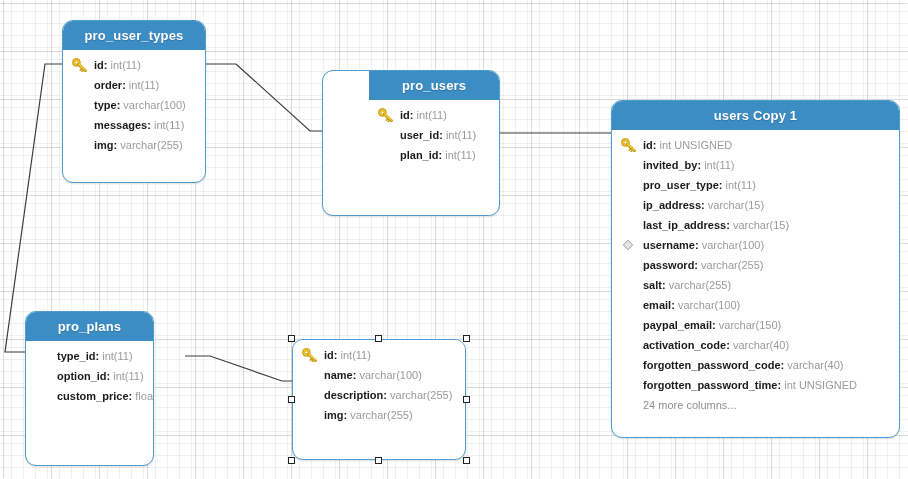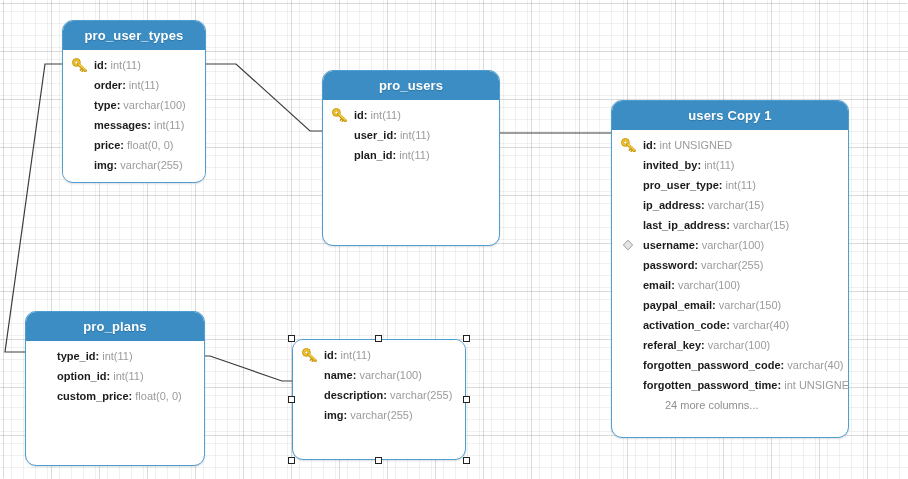--- a/index.html
+++ b/index.html
@@ -78,21 +78,20 @@
     color: #1b1b1b;
     font-weight: bold;
   }
   .col-type {
     color: #9b9b9b;
     font-weight: normal;
   }
   .col-more {
     color: #8e8e8e;
     font-weight: normal;
-    margin-left: 22px;
   }
   .row-icon {
     position: absolute;
     left: 9px;
     top: 0;
     width: 16px;
     height: 20px;
     display: block;
   }
   .row-icon svg { display: block; margin-top: 3px; }
@@ -130,43 +129,42 @@
                 <path d="M6.6 6.4 L13.3 12.6" stroke="#c79a10" stroke-width="3.1" stroke-linecap="round"></path>
                 <path d="M6.6 6.4 L13.3 12.6" stroke="#f7d košt" stroke-width="0"></path>
                 <path d="M6.9 6.1 L13.1 12.0" stroke="#f5ce48" stroke-width="1.6" stroke-linecap="round"></path>
                 <path d="M9.8 10.6 L8.3 12.1" stroke="#c79a10" stroke-width="1.5" stroke-linecap="round"></path>
                 <path d="M11.4 12.2 L10.2 13.4" stroke="#c79a10" stroke-width="1.5" stroke-linecap="round"></path>
               </svg>
             </span><span class="col-name">id</span><span class="col-sep">: </span><span class="col-type">int(11)</span></div>
           <div class="col-row"><span class="col-name">order</span><span class="col-sep">: </span><span class="col-type">int(11)</span></div>
           <div class="col-row"><span class="col-name">type</span><span class="col-sep">: </span><span class="col-type">varchar(100)</span></div>
           <div class="col-row"><span class="col-name">messages</span><span class="col-sep">: </span><span class="col-type">int(11)</span></div>
-          <div class="col-row"><span class="col-name">price</span><span class="col-sep">: </span><span class="col-type">float(0, 0)</span></div>
           <div class="col-row"><span class="col-name">img</span><span class="col-sep">: </span><span class="col-type">varchar(255)</span></div>
         </div>
       </div>
-      <div class="table-node" style="left: 322px; top: 70px; width: 178px; height: 176px;">
+      <div class="table-node" style="left: 322px; top: 70px; width: 178px; height: 146px; padding-left: 46px;">
         <div class="table-header">pro_users</div>
         <div class="table-body">
           <div class="col-row"><span class="row-icon">
               <svg width="15" height="14" viewBox="0 0 15 14">
                 <circle cx="4.4" cy="4.4" r="3.9" fill="#f2c330" stroke="#c79a10" stroke-width="1"></circle>
                 <circle cx="4.4" cy="4.4" r="1.5" fill="#ffffff" stroke="#c79a10" stroke-width="0.7"></circle>
                 <path d="M6.6 6.4 L13.3 12.6" stroke="#c79a10" stroke-width="3.1" stroke-linecap="round"></path>
                 <path d="M6.6 6.4 L13.3 12.6" stroke="#f7d košt" stroke-width="0"></path>
                 <path d="M6.9 6.1 L13.1 12.0" stroke="#f5ce48" stroke-width="1.6" stroke-linecap="round"></path>
                 <path d="M9.8 10.6 L8.3 12.1" stroke="#c79a10" stroke-width="1.5" stroke-linecap="round"></path>
                 <path d="M11.4 12.2 L10.2 13.4" stroke="#c79a10" stroke-width="1.5" stroke-linecap="round"></path>
               </svg>
             </span><span class="col-name">id</span><span class="col-sep">: </span><span class="col-type">int(11)</span></div>
           <div class="col-row"><span class="col-name">user_id</span><span class="col-sep">: </span><span class="col-type">int(11)</span></div>
           <div class="col-row"><span class="col-name">plan_id</span><span class="col-sep">: </span><span class="col-type">int(11)</span></div>
         </div>
       </div>
-      <div class="table-node" style="left: 611px; top: 100px; width: 238px; height: 338px;">
+      <div class="table-node" style="left: 611px; top: 100px; width: 289px; height: 338px;">
         <div class="table-header">users Copy 1</div>
         <div class="table-body">
           <div class="col-row"><span class="row-icon">
               <svg width="15" height="14" viewBox="0 0 15 14">
                 <circle cx="4.4" cy="4.4" r="3.9" fill="#f2c330" stroke="#c79a10" stroke-width="1"></circle>
                 <circle cx="4.4" cy="4.4" r="1.5" fill="#ffffff" stroke="#c79a10" stroke-width="0.7"></circle>
                 <path d="M6.6 6.4 L13.3 12.6" stroke="#c79a10" stroke-width="3.1" stroke-linecap="round"></path>
                 <path d="M6.6 6.4 L13.3 12.6" stroke="#f7d košt" stroke-width="0"></path>
                 <path d="M6.9 6.1 L13.1 12.0" stroke="#f5ce48" stroke-width="1.6" stroke-linecap="round"></path>
                 <path d="M9.8 10.6 L8.3 12.1" stroke="#c79a10" stroke-width="1.5" stroke-linecap="round"></path>
@@ -176,30 +174,30 @@
           <div class="col-row"><span class="col-name">invited_by</span><span class="col-sep">: </span><span class="col-type">int(11)</span></div>
           <div class="col-row"><span class="col-name">pro_user_type</span><span class="col-sep">: </span><span class="col-type">int(11)</span></div>
           <div class="col-row"><span class="col-name">ip_address</span><span class="col-sep">: </span><span class="col-type">varchar(15)</span></div>
           <div class="col-row"><span class="col-name">last_ip_address</span><span class="col-sep">: </span><span class="col-type">varchar(15)</span></div>
           <div class="col-row"><span class="row-icon">
               <svg width="14" height="14" viewBox="0 0 14 14">
                 <polygon points="7,2.2 11.6,7 7,11.8 2.4,7" fill="#e6e6e6" stroke="#9a9a9a" stroke-width="1"></polygon>
               </svg>
             </span><span class="col-name">username</span><span class="col-sep">: </span><span class="col-type">varchar(100)</span></div>
           <div class="col-row"><span class="col-name">password</span><span class="col-sep">: </span><span class="col-type">varchar(255)</span></div>
+          <div class="col-row"><span class="col-name">salt</span><span class="col-sep">: </span><span class="col-type">varchar(255)</span></div>
           <div class="col-row"><span class="col-name">email</span><span class="col-sep">: </span><span class="col-type">varchar(100)</span></div>
           <div class="col-row"><span class="col-name">paypal_email</span><span class="col-sep">: </span><span class="col-type">varchar(150)</span></div>
           <div class="col-row"><span class="col-name">activation_code</span><span class="col-sep">: </span><span class="col-type">varchar(40)</span></div>
-          <div class="col-row"><span class="col-name">referal_key</span><span class="col-sep">: </span><span class="col-type">varchar(100)</span></div>
           <div class="col-row"><span class="col-name">forgotten_password_code</span><span class="col-sep">: </span><span class="col-type">varchar(40)</span></div>
           <div class="col-row"><span class="col-name">forgotten_password_time</span><span class="col-sep">: </span><span class="col-type">int UNSIGNED</span></div>
           <div class="col-row"><span class="col-more">24 more columns...</span></div>
         </div>
       </div>
-      <div class="table-node" style="left: 25px; top: 311px; width: 180px; height: 155px;">
+      <div class="table-node" style="left: 25px; top: 311px; width: 129px; height: 155px;">
         <div class="table-header">pro_plans</div>
         <div class="table-body">
           <div class="col-row"><span class="col-name">type_id</span><span class="col-sep">: </span><span class="col-type">int(11)</span></div>
           <div class="col-row"><span class="col-name">option_id</span><span class="col-sep">: </span><span class="col-type">int(11)</span></div>
           <div class="col-row"><span class="col-name">custom_price</span><span class="col-sep">: </span><span class="col-type">float(0, 0)</span></div>
         </div>
       </div>
       <div class="table-node" style="left: 292px; top: 339px; width: 174px; height: 121px;">
         <div class="table-body">
           <div class="col-row"><span class="row-icon">

